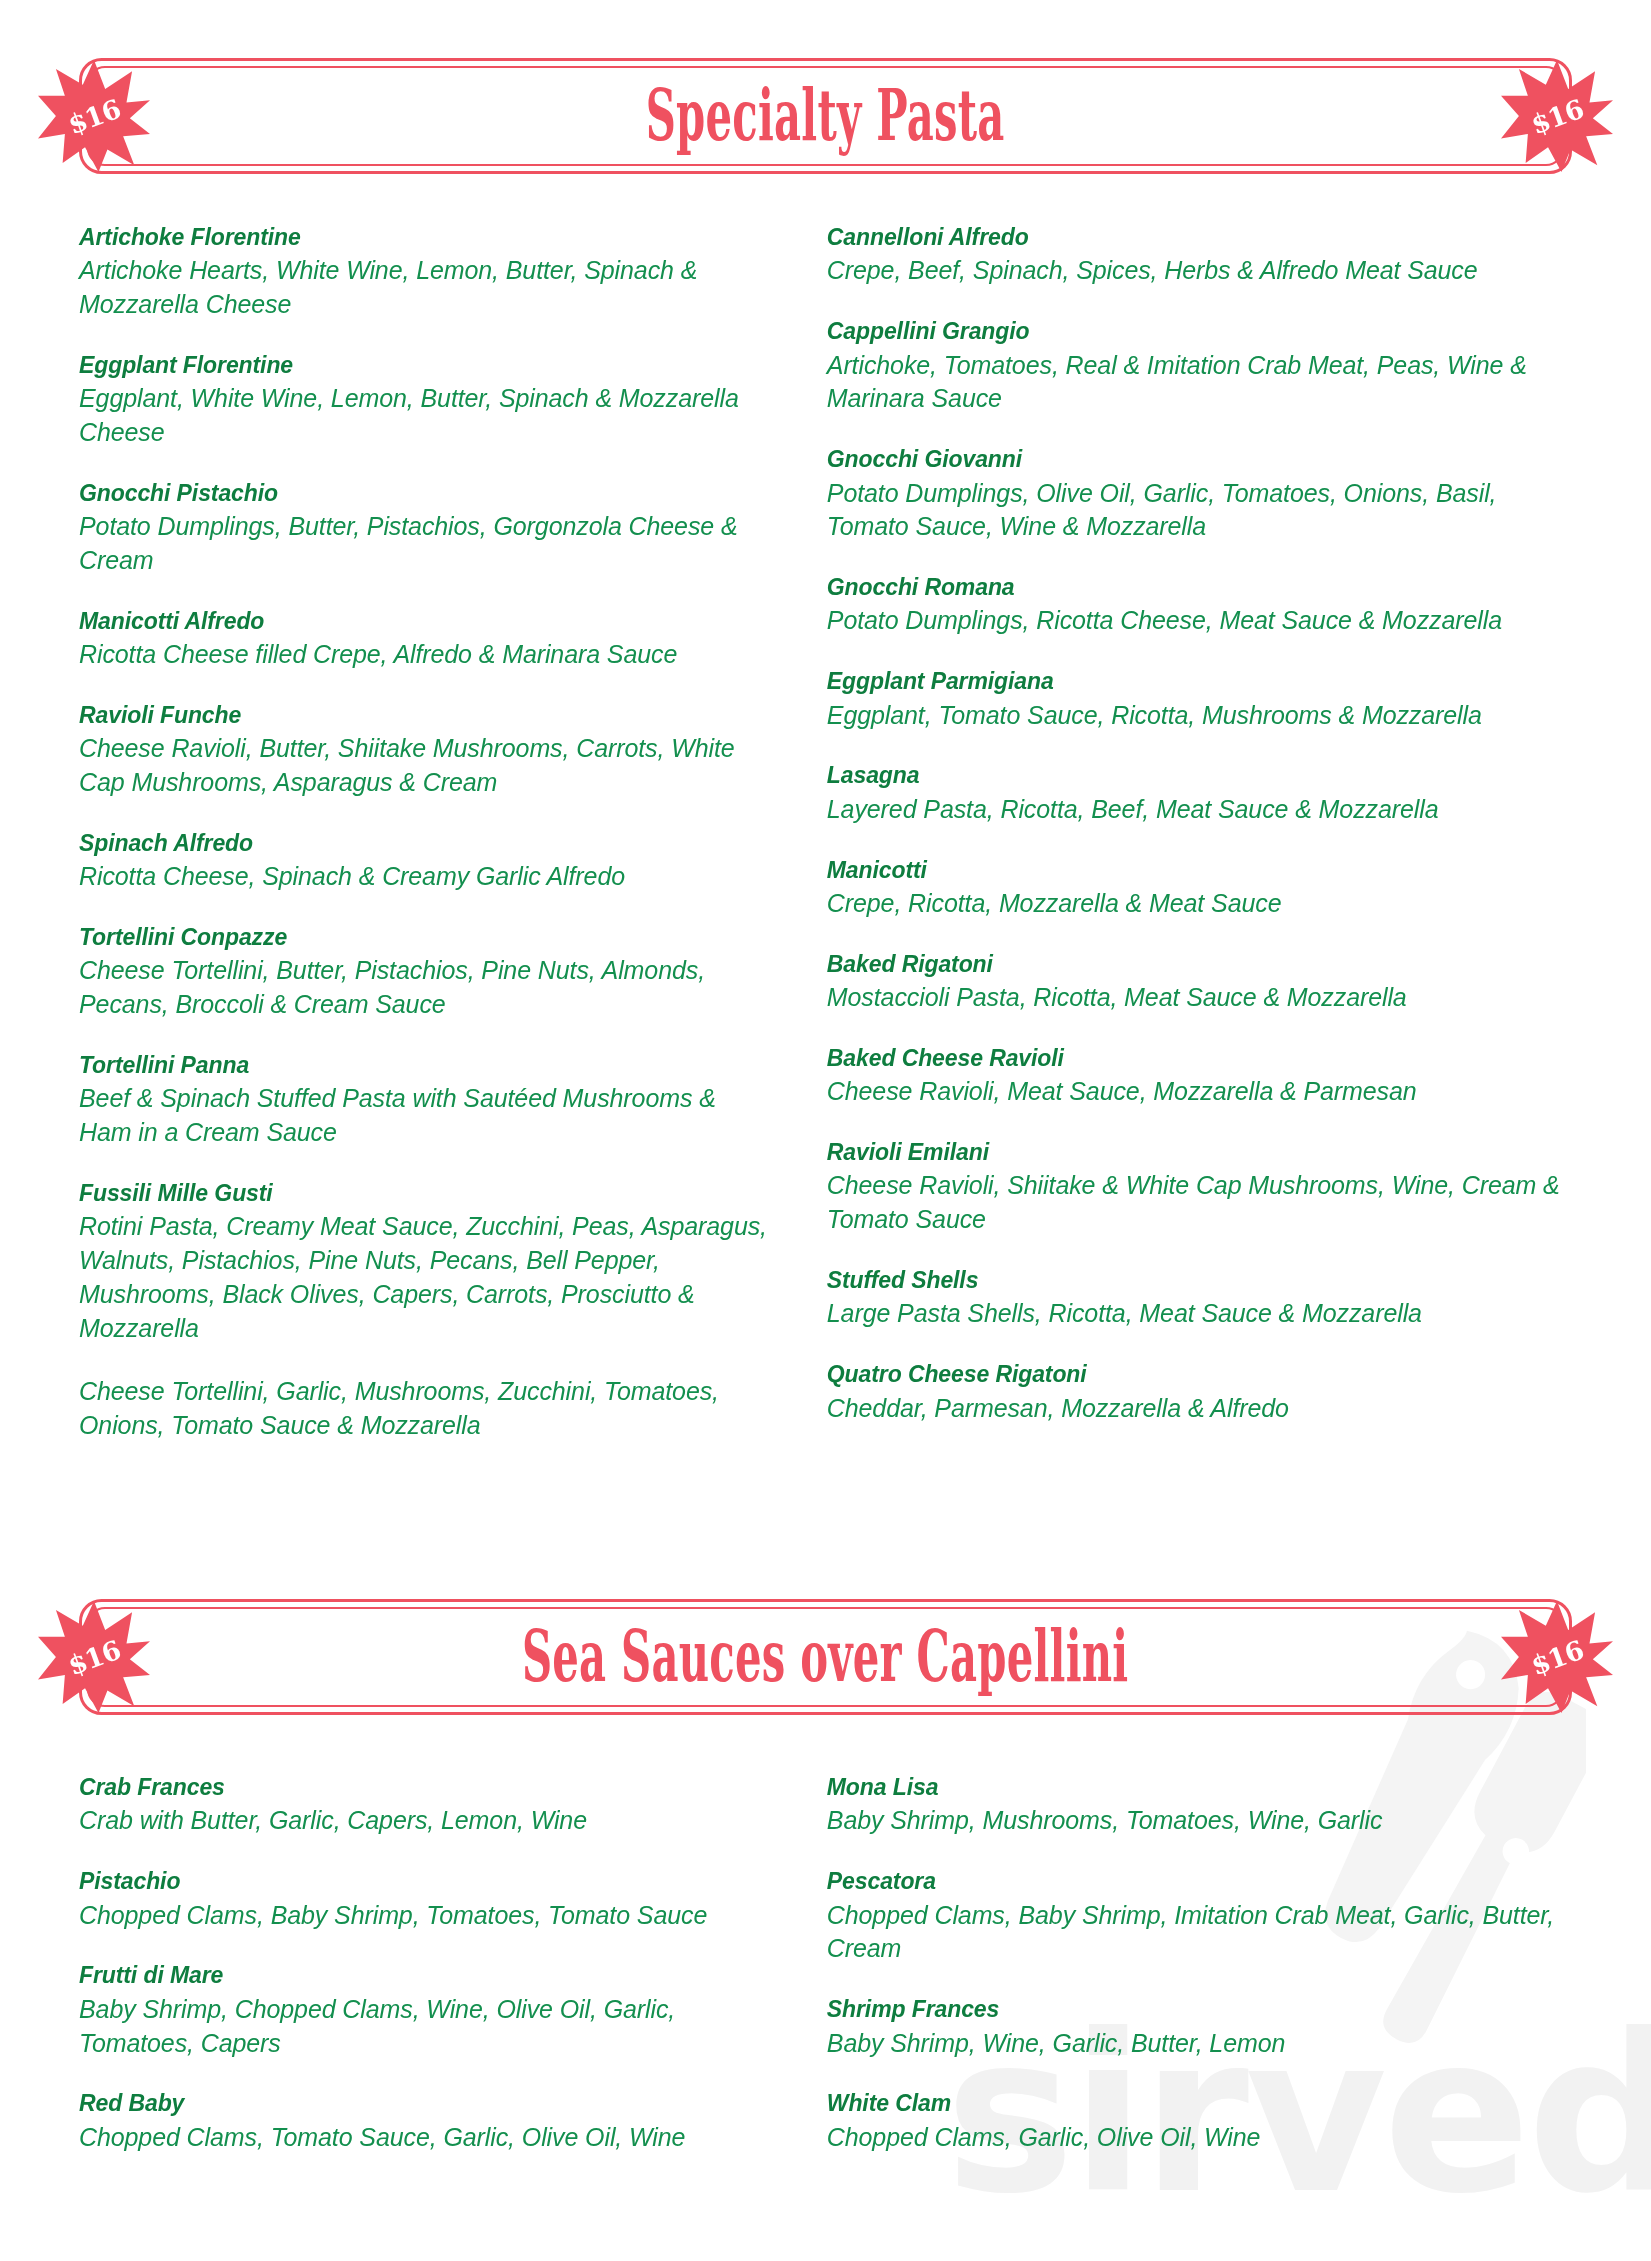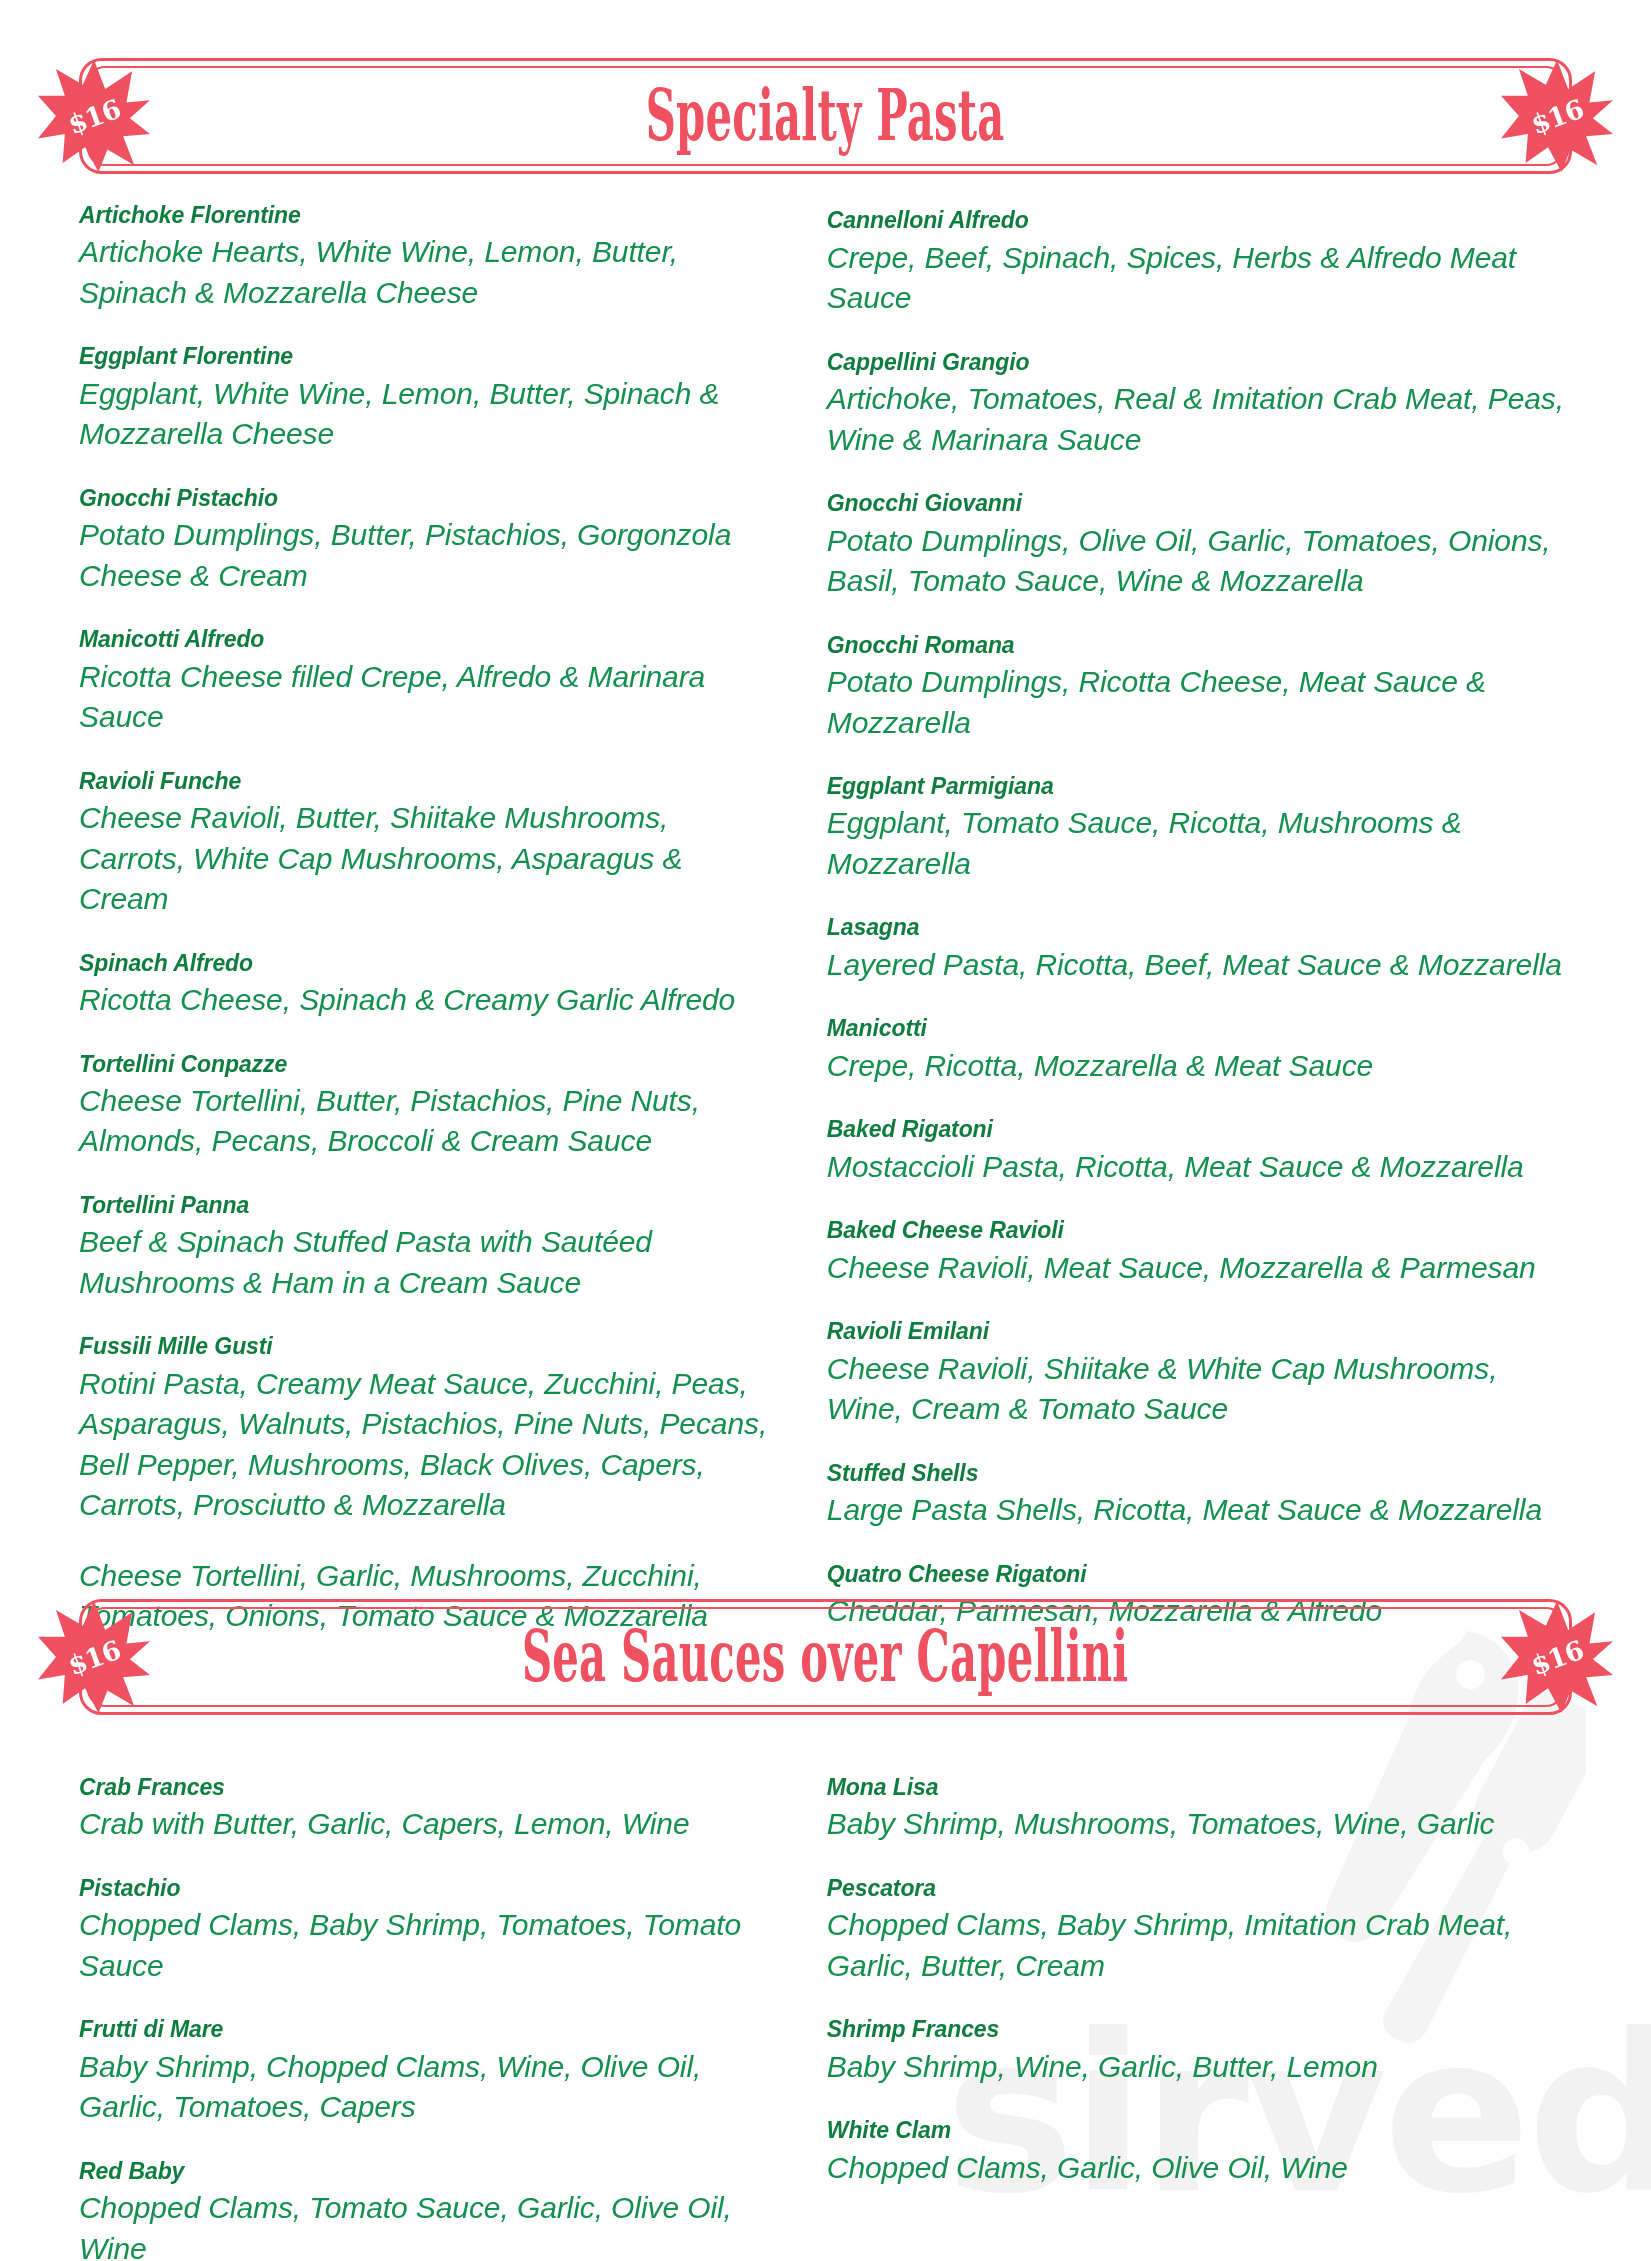--- a/index.html
+++ b/index.html
@@ -141,30 +141,30 @@
     font-size: 23px;
     color: #0e7d3f;
     line-height: 1.18;
     margin: 0 0 3.3px 0;
     letter-spacing: -0.1px;
   }
   .item-desc {
     font-family: "Liberation Sans", sans-serif;
     font-style: italic;
     font-weight: 400;
-    font-size: 30px;
+    font-size: 25px;
     color: #138f4e;
     line-height: 1.35;
     margin: 0;
     letter-spacing: -0.1px;
   }
 
   
   .section-specialty { position: absolute; left: 79px; top: 58px; width: 1493px; z-index: 2; }
-  .section-specialty .columns { margin-top: 28px; align-items: center; }
+  .section-specialty .columns { margin-top: 50px; }
 
   .section-sea { position: absolute; left: 79px; top: 1599px; width: 1493px; z-index: 2; }
   .section-sea .columns { margin-top: 59px; }
 </style>
 </head>
 <body>
 
 <div class="page">
 
   <div class="wm-layer">

